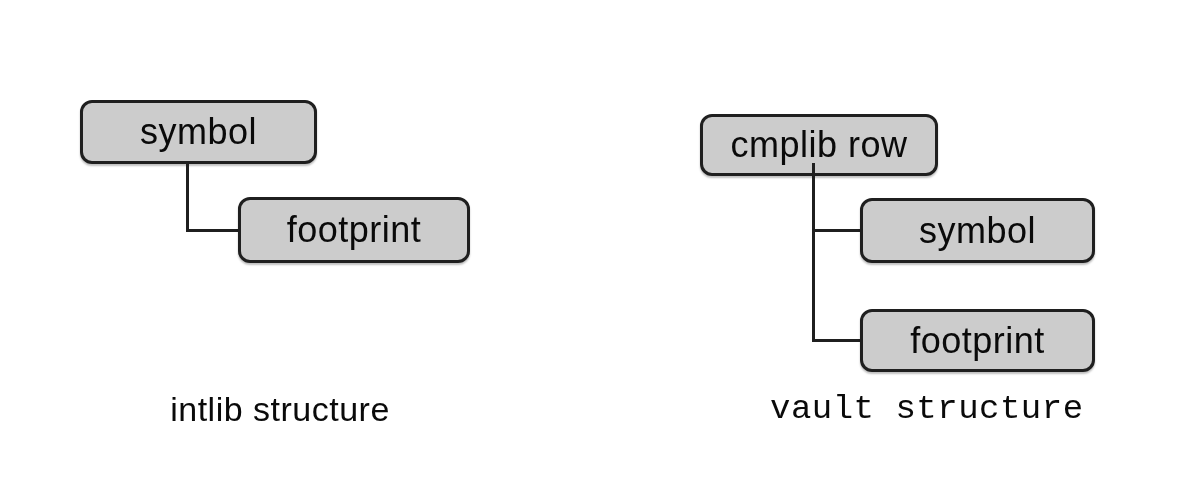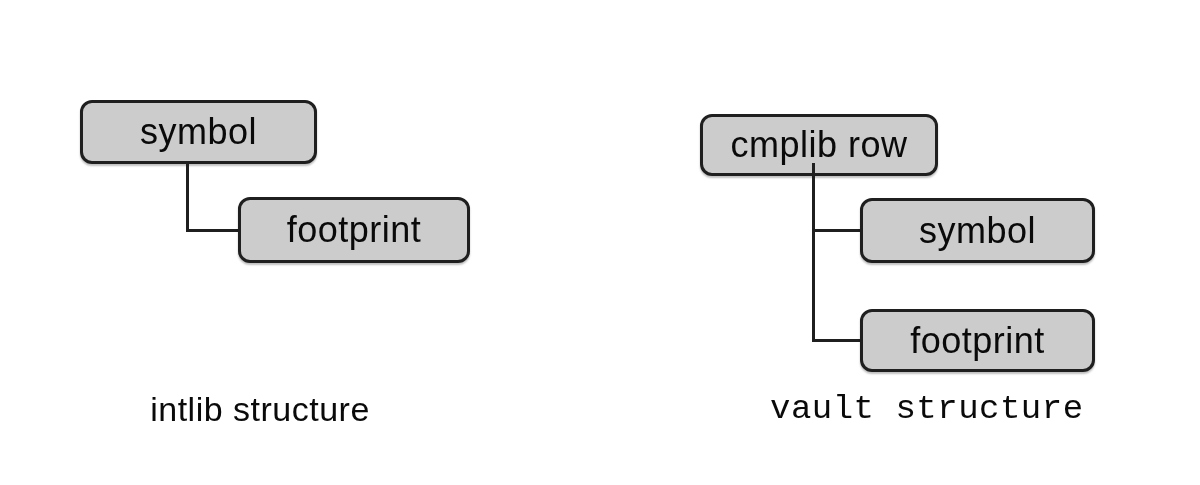--- a/index.html
+++ b/index.html
@@ -53,21 +53,21 @@
     letter-spacing: 0.5px;
     color: var(--text);
     white-space: nowrap;
   }
 
   
   .intlib-root      { left: 80px;  top: 100px; width: 237px; height: 64px; }
   .intlib-vline     { left: 186px; top: 163px; height: 69px; }
   .intlib-hline     { left: 186px; top: 229px; width: 55px; }
   .intlib-child     { left: 238px; top: 197px; width: 232px; height: 66px; }
-  .intlib-caption   { left: 110px; top: 390px; }
+  .intlib-caption   { left: 130px; top: 390px; }
 
   
   .vault-root       { left: 700px; top: 102px; width: 238px; height: 62px; margin-top: 12px; }
   .vault-vline      { left: 812px; top: 163px; height: 179px; }
   .vault-hline1     { left: 812px; top: 229px; width: 51px; }
   .vault-hline2     { left: 812px; top: 339px; width: 51px; }
   .vault-child1     { left: 860px; top: 198px; width: 235px; height: 65px; }
   .vault-child2     { left: 860px; top: 309px; width: 235px; height: 63px; }
   .vault-caption    { left: 770px; top: 390px; font-family: Liberation Mono, monospace; }
 </style>

